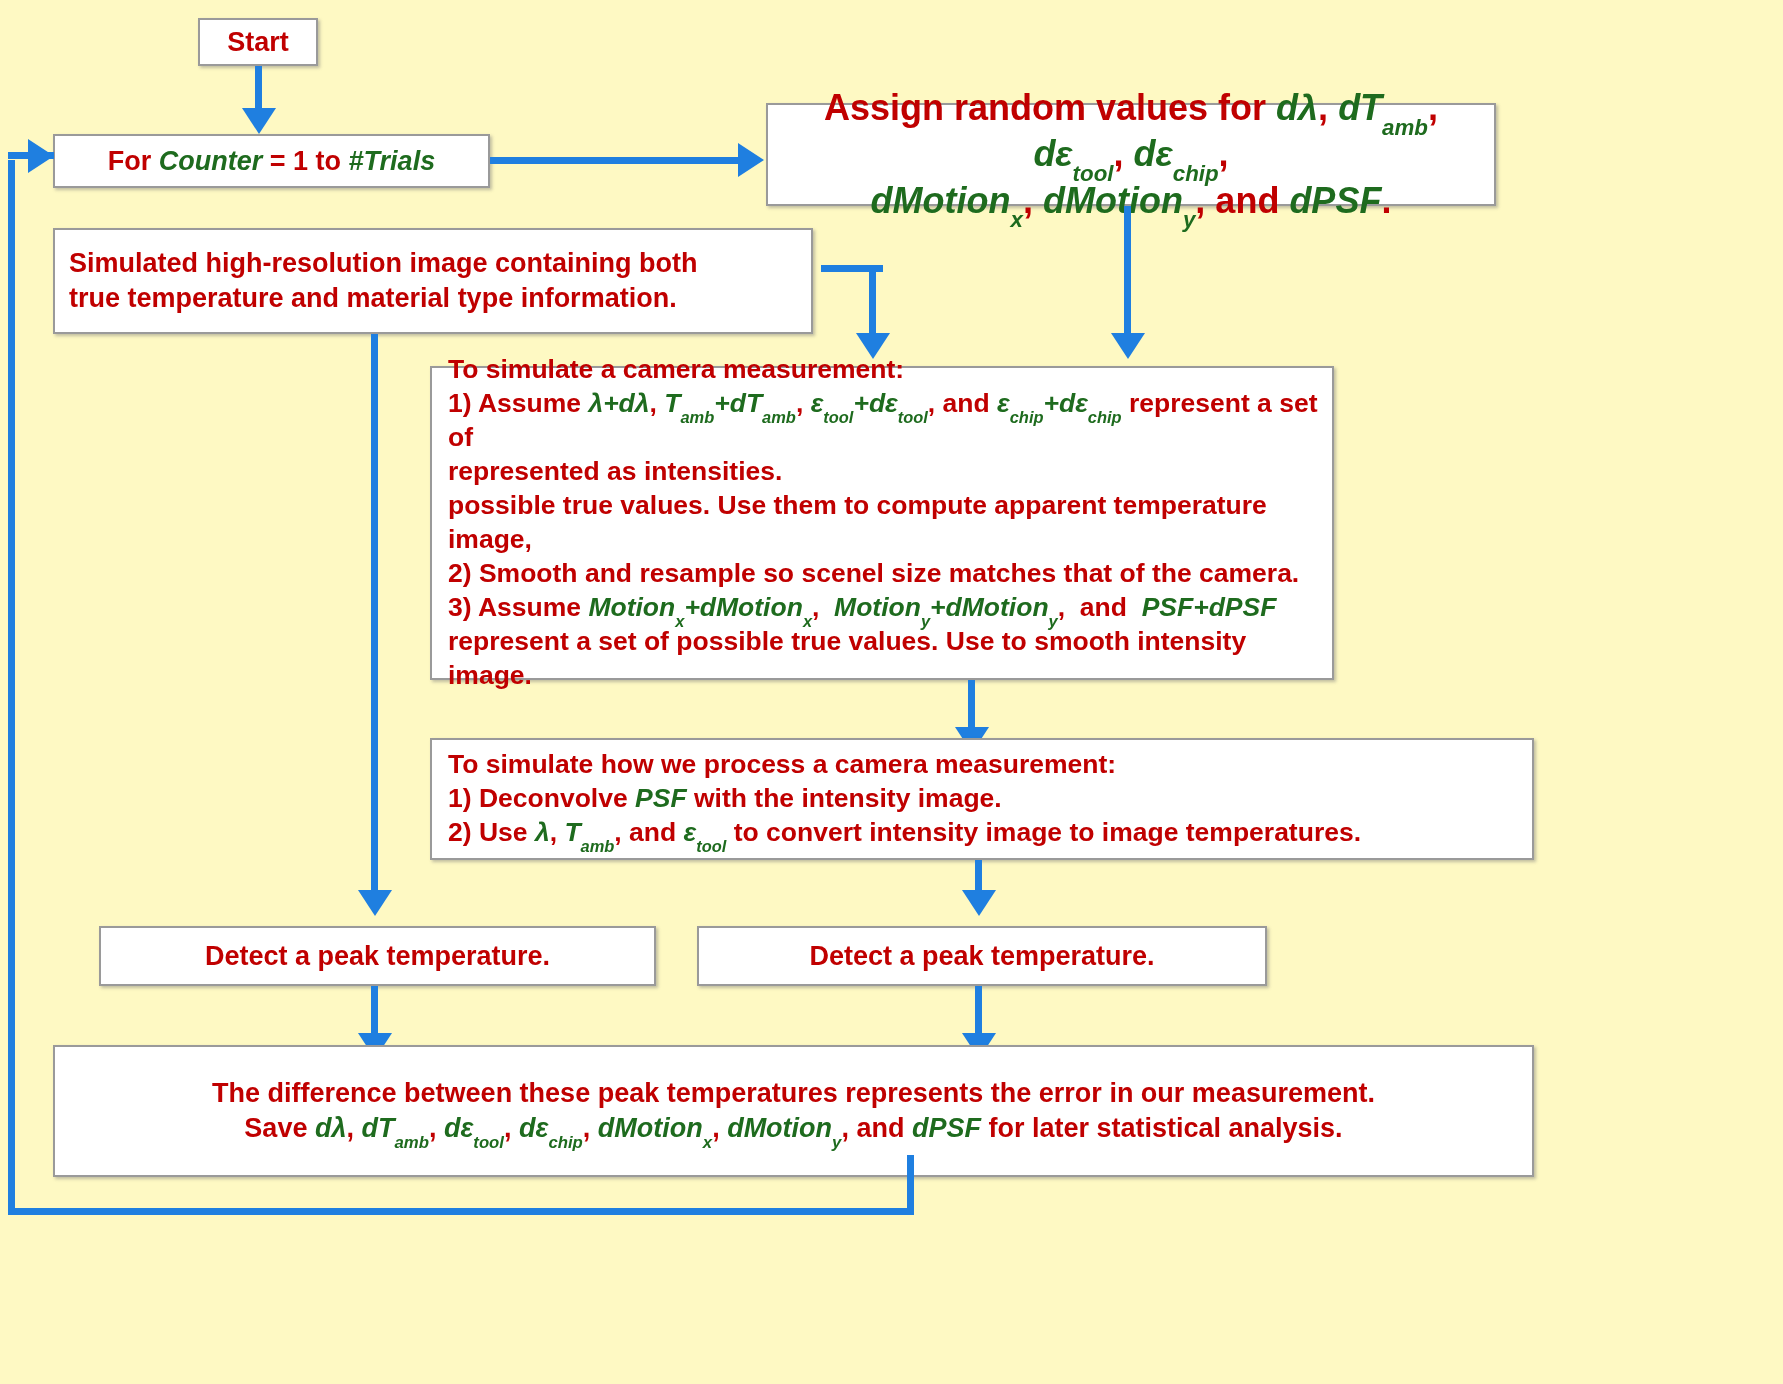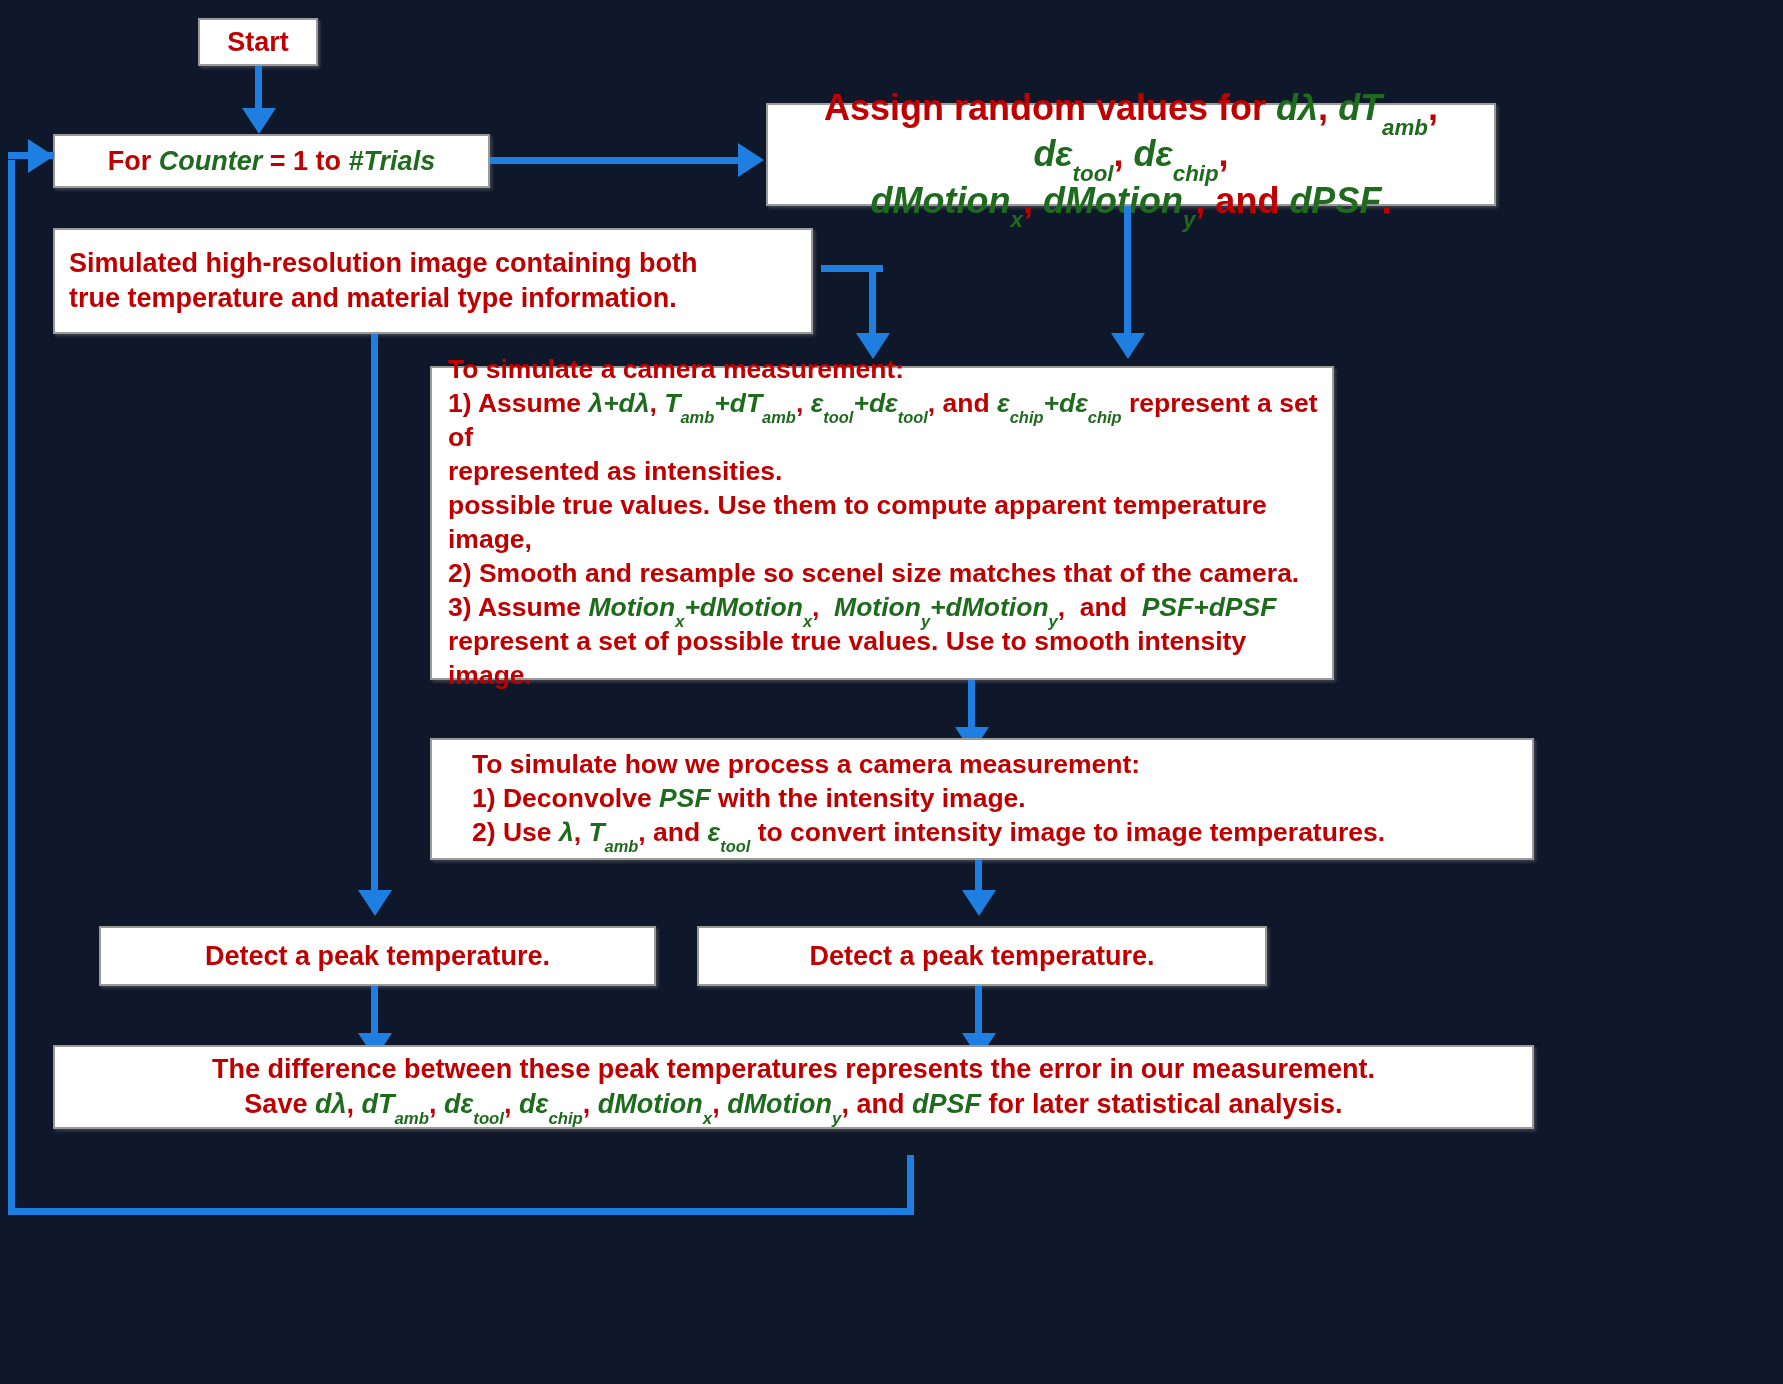--- a/index.html
+++ b/index.html
@@ -7,21 +7,21 @@
     padding: 0;
     background: #ffffff;
   }
   body {
     font-family: "Liberation Sans", sans-serif;
   }
   #canvas {
     position: relative;
     width: 1783px;
     height: 1384px;
-    background: #0f172a;
+    background: #fef9c3;
     overflow: hidden;
   }
 
   
   .box {
     position: absolute;
     box-sizing: border-box;
     background: #ffffff;
     border: 2px solid #9a9a9a;
     box-shadow: 2px 2px 3px rgba(120,120,120,0.45);
@@ -135,21 +135,21 @@
       <div>
         <span class="r">3) Assume </span><span class="g">Motion<sub>x</sub>+dMotion<sub>x</sub></span><span class="r">,&nbsp; </span><span class="g">Motion<sub>y</sub>+dMotion<sub>y</sub></span><span class="r">,&nbsp; and&nbsp; </span><span class="g">PSF+dPSF</span>
       </div>
       <div>represent a set of possible true values. Use to smooth intensity image.</div>
     </div>
   </div>
 
   <div class="line vline" style="left:968px; top:680px; width:7px; height:60px;"></div>
   <div class="arrow-down" style="left:955px; top:727px;"></div>
 
-  <div class="box left t-proc" style="left:430px; top:738px; width:1104px; height:122px;padding-left:24px;">
+  <div class="box left t-proc" style="left:430px; top:738px; width:1104px; height:122px;">
     <div class="inner" style="padding-left:16px;">
       <div>To simulate how we process a camera measurement:</div>
       <div>
         <span class="r">1) Deconvolve </span><span class="g">PSF</span><span class="r"> with the intensity image.</span>
       </div>
       <div>
         <span class="r">2) Use </span><span class="g">λ</span><span class="r">, </span><span class="g">T<sub>amb</sub></span><span class="r">, and </span><span class="g">ε<sub>tool</sub></span><span class="r"> to convert intensity image to image temperatures.</span>
       </div>
     </div>
   </div>
@@ -164,21 +164,21 @@
   <div class="box center t-peak" style="left:697px; top:926px; width:570px; height:60px;">
     <div class="inner">Detect a peak temperature.</div>
   </div>
 
   <div class="line vline" style="left:371px; top:986px; width:7px; height:60px;"></div>
   <div class="arrow-down" style="left:358px; top:1033px;"></div>
 
   <div class="line vline" style="left:975px; top:986px; width:7px; height:60px;"></div>
   <div class="arrow-down" style="left:962px; top:1033px;"></div>
 
-  <div class="box center t-diff" style="left:53px; top:1045px; width:1481px; height:84px;">
+  <div class="box center t-diff" style="left:53px; top:1045px; width:1481px; height:132px;">
     <div class="inner">
       <div>The difference between these peak temperatures represents the error in our measurement.</div>
       <div>
         <span class="r">Save </span><span class="g">dλ</span><span class="r">, </span><span class="g">dT<sub>amb</sub></span><span class="r">, </span><span class="g">dε<sub>tool</sub></span><span class="r">, </span><span class="g">dε<sub>chip</sub></span><span class="r">, </span><span class="g">dMotion<sub>x</sub></span><span class="r">, </span><span class="g">dMotion<sub>y</sub></span><span class="r">, and </span><span class="g">dPSF</span><span class="r"> for later statistical analysis.</span>
       </div>
     </div>
   </div>
 
   <div class="line vline" style="left:907px; top:1155px; width:7px; height:60px;"></div>
   <div class="line hline" style="left:8px; top:1208px; width:906px; height:7px;"></div>

